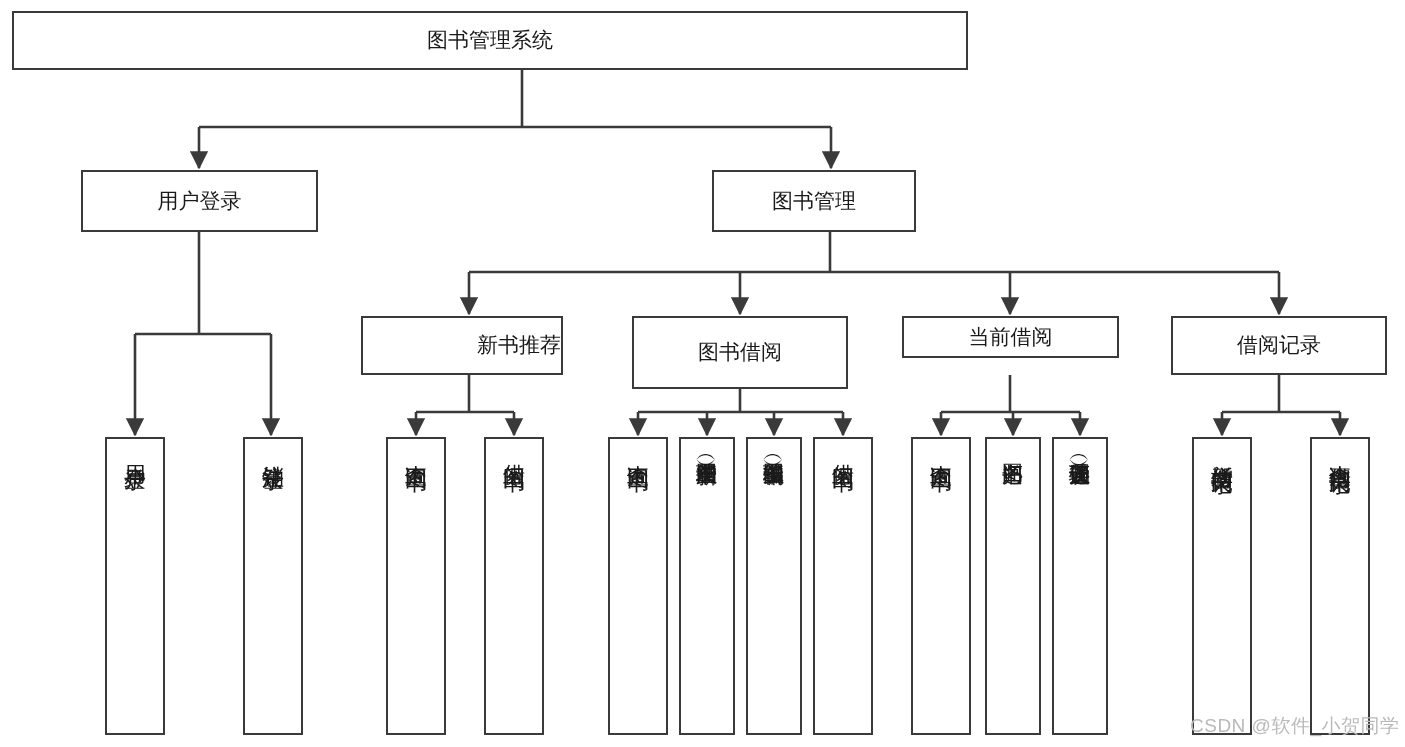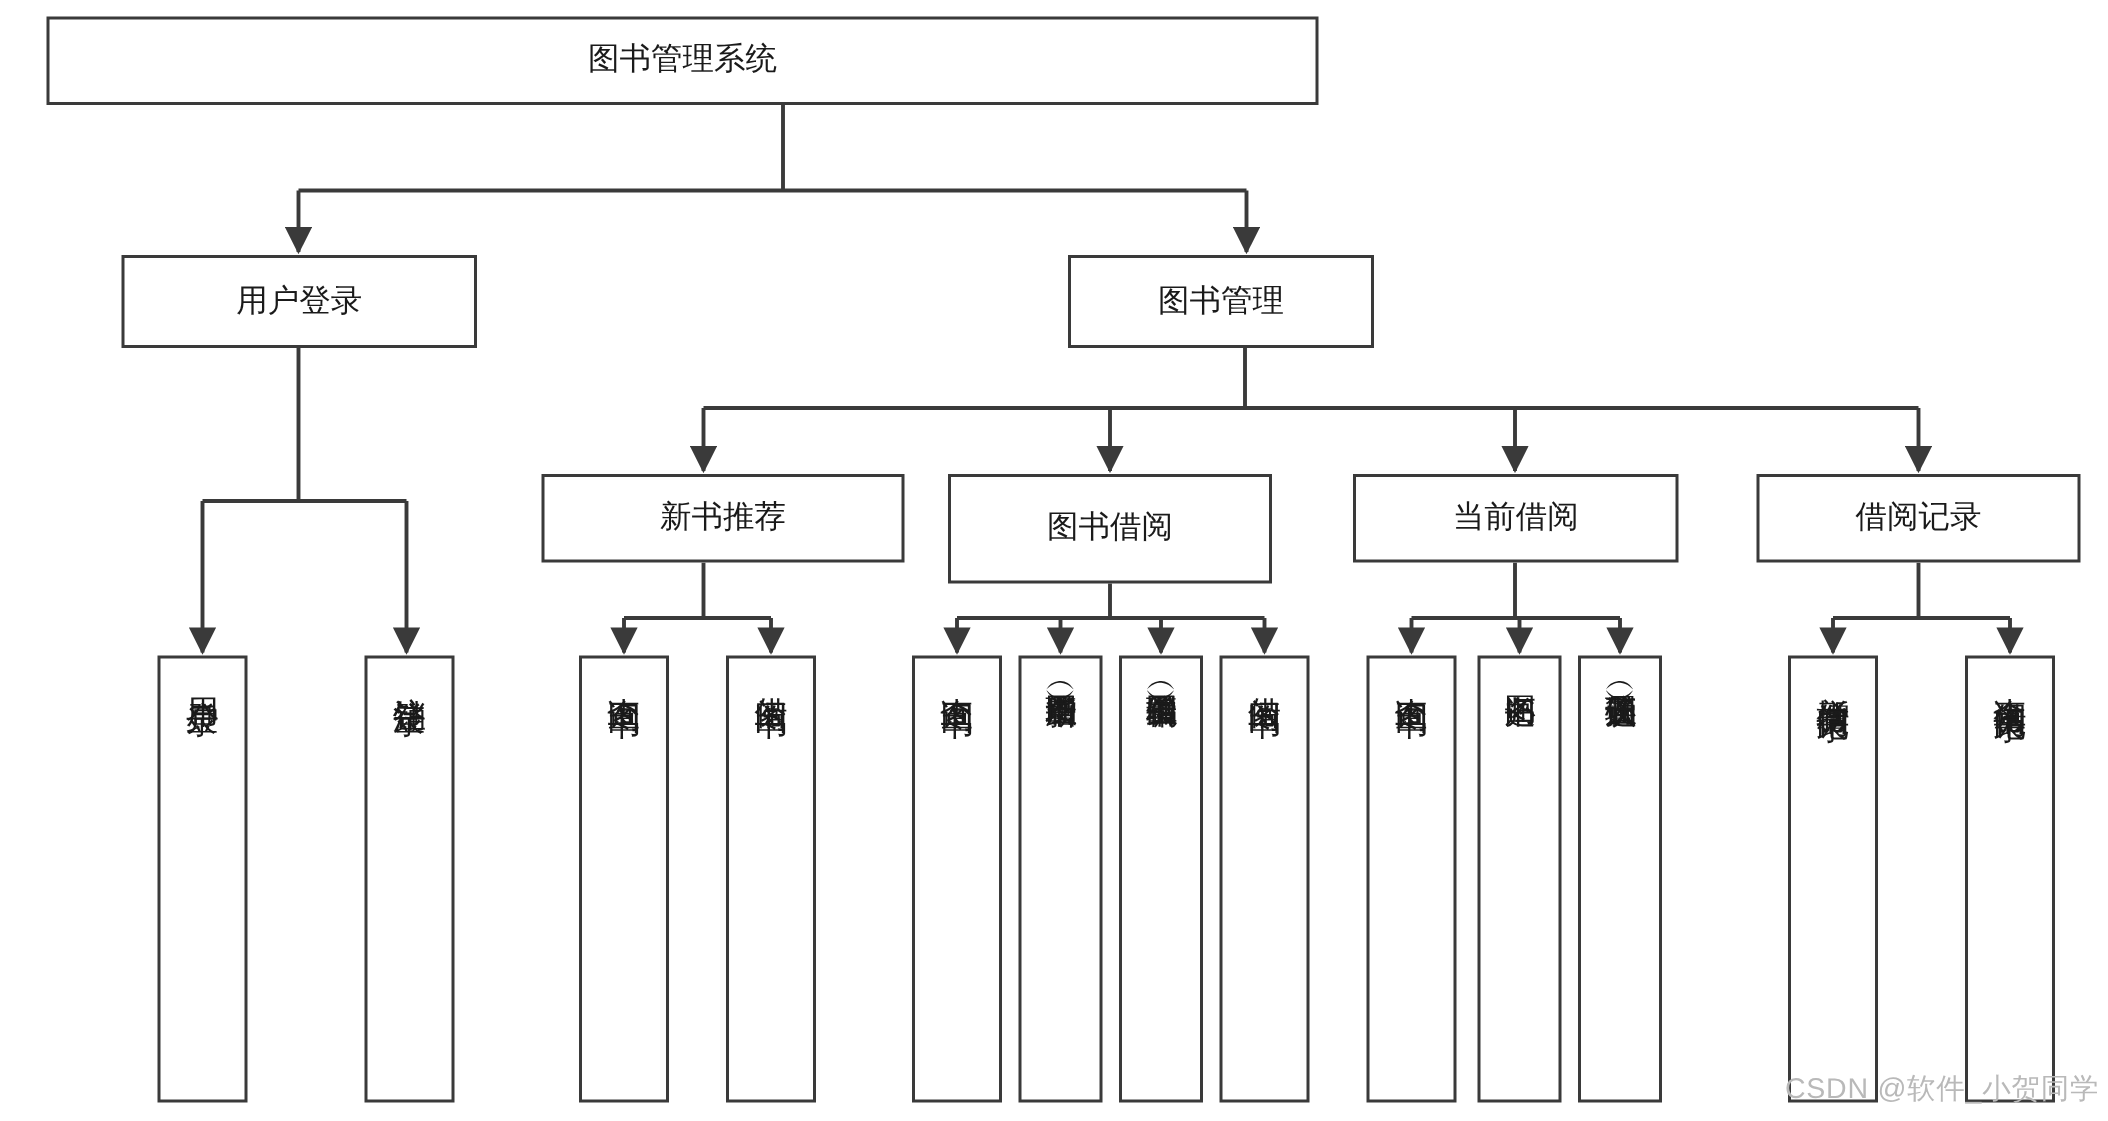--- a/index.html
+++ b/index.html
@@ -118,38 +118,38 @@
       <path d="M 1013 412 L 1013 435" marker-end="url(#arrow)"></path>
       <path d="M 1080 412 L 1080 435" marker-end="url(#arrow)"></path>
 
       <path d="M 1279 375 L 1279 412"></path>
       <path d="M 1222 412 L 1340 412"></path>
       <path d="M 1222 412 L 1222 435" marker-end="url(#arrow)"></path>
       <path d="M 1340 412 L 1340 435" marker-end="url(#arrow)"></path>
     </g>
   </svg>
 
-  <div class="node horiz" style="left:31px;top:11px;width:848px;height:59px;">
+  <div class="node horiz" style="left:12px;top:11px;width:956px;height:59px;">
     <span class="label">图书管理系统</span>
   </div>
 
   <div class="node horiz" style="left:81px;top:170px;width:237px;height:62px;">
     <span class="label">用户登录</span>
   </div>
   <div class="node horiz" style="left:712px;top:170px;width:204px;height:62px;">
     <span class="label">图书管理</span>
   </div>
 
-  <div class="node horiz" style="left:361px;top:316px;width:242px;height:59px;">
+  <div class="node horiz" style="left:361px;top:316px;width:202px;height:59px;justify-content:flex-end;">
     <span class="label">新书推荐</span>
   </div>
   <div class="node horiz" style="left:632px;top:316px;width:216px;height:73px;">
     <span class="label">图书借阅</span>
   </div>
-  <div class="node horiz" style="left:902px;top:316px;width:217px;height:59px;">
+  <div class="node horiz" style="left:902px;top:316px;width:217px;height:42px;">
     <span class="label">当前借阅</span>
   </div>
   <div class="node horiz" style="left:1171px;top:316px;width:216px;height:59px;">
     <span class="label">借阅记录</span>
   </div>
 
   <div class="node vert" style="left:105px;top:437px;width:60px;height:298px;">
     <span class="label">用户登录</span>
   </div>
   <div class="node vert" style="left:243px;top:437px;width:60px;height:298px;">

